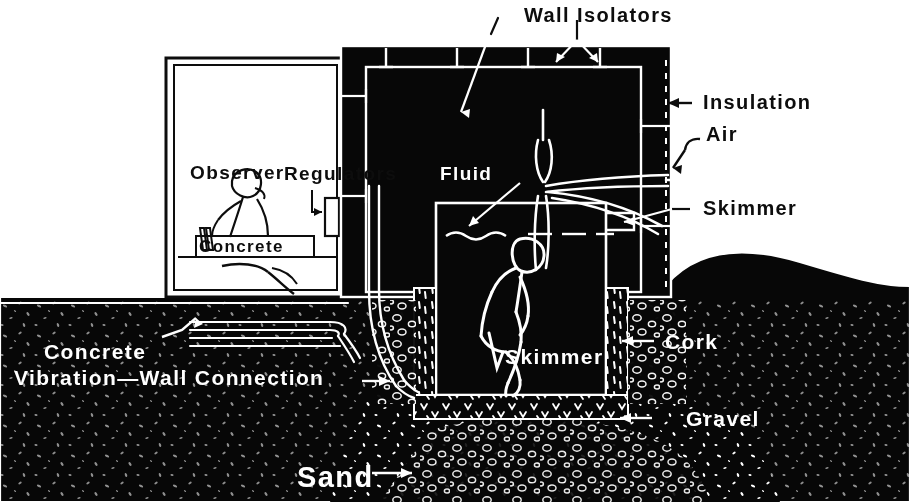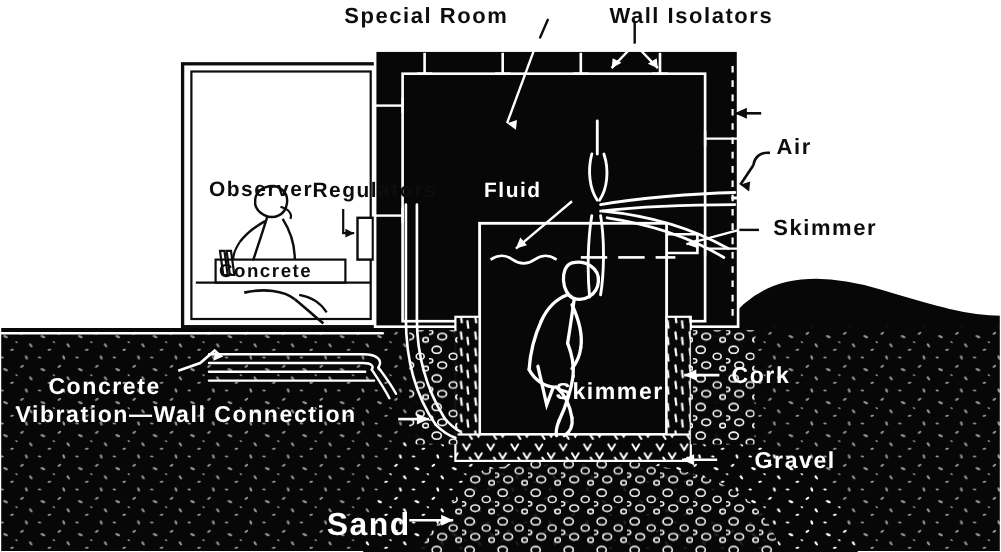--- a/index.html
+++ b/index.html
@@ -290,24 +290,24 @@
     <g fill="none" stroke="#ffffff" stroke-width="2.4">
       <path d="M372,473 L412,473"></path>
       <path d="M412,473 l-11,-5 l0,10 Z" fill="#ffffff" stroke="none"></path>
     </g>
 
     <g fill="none" stroke="#ffffff" stroke-width="3" stroke-linecap="round">
       <path d="M489,333 L497,368 L503,352"></path>
     </g>
   </svg>
 
-  <div class="lbl lbl-dark" style="left:313px;top:4px;font-size:20px;">Special Room</div>
-
-  <div class="lbl lbl-dark" style="left:524px;top:4px;font-size:20px;margin-left:30px;">Wall Isolators</div>
-
+
+  <div class="lbl lbl-dark" style="left:524px;top:4px;font-size:20px;">Wall Isolators</div>
+
+  <div class="lbl lbl-dark" style="left:703px;top:91px;font-size:20px;">Insulation</div>
 
   <div class="lbl lbl-dark" style="left:706px;top:123px;font-size:20px;">Air</div>
 
   <div class="lbl lbl-dark" style="left:703px;top:197px;font-size:20px;">Skimmer</div>
 
   <div class="lbl lbl-dark" style="left:190px;top:162px;font-size:19px;">Observer</div>
 
   <div class="lbl lbl-dark" style="left:284px;top:163px;font-size:19px;">Regulators</div>
 
   <div class="lbl lbl-dark" style="left:199px;top:237px;font-size:17px;">Concrete</div>

